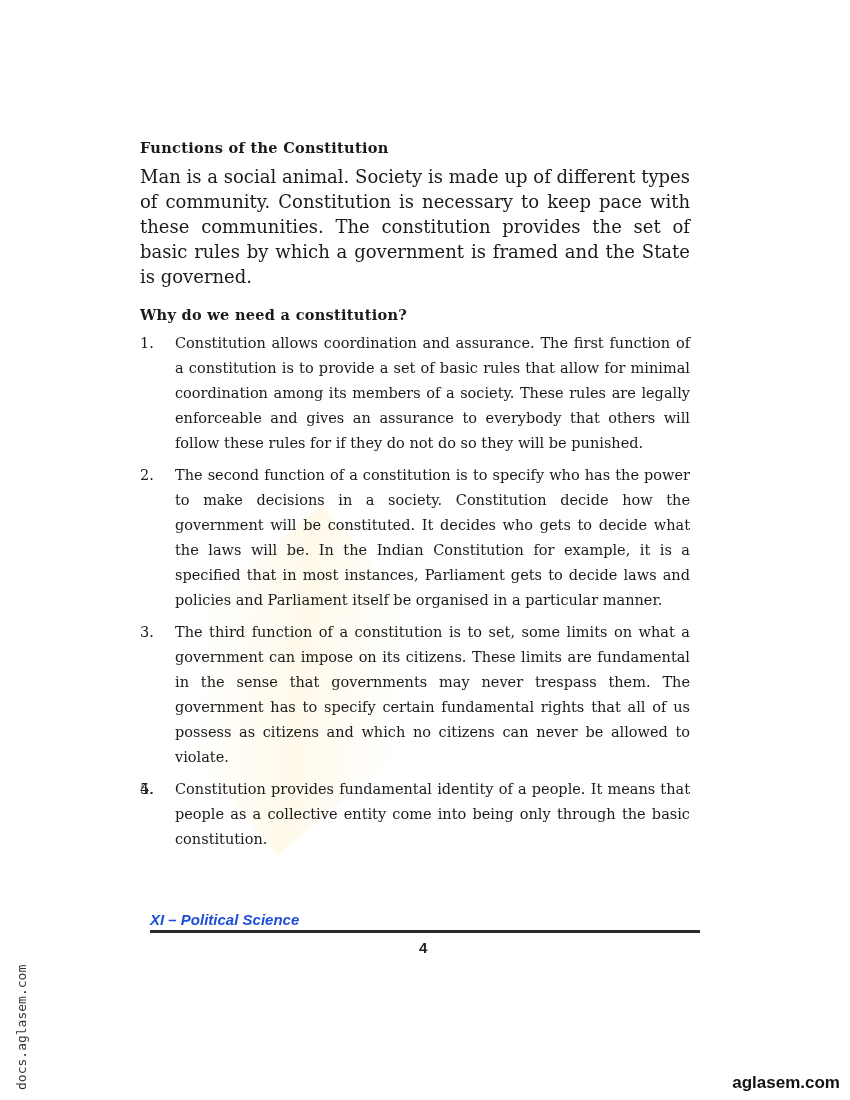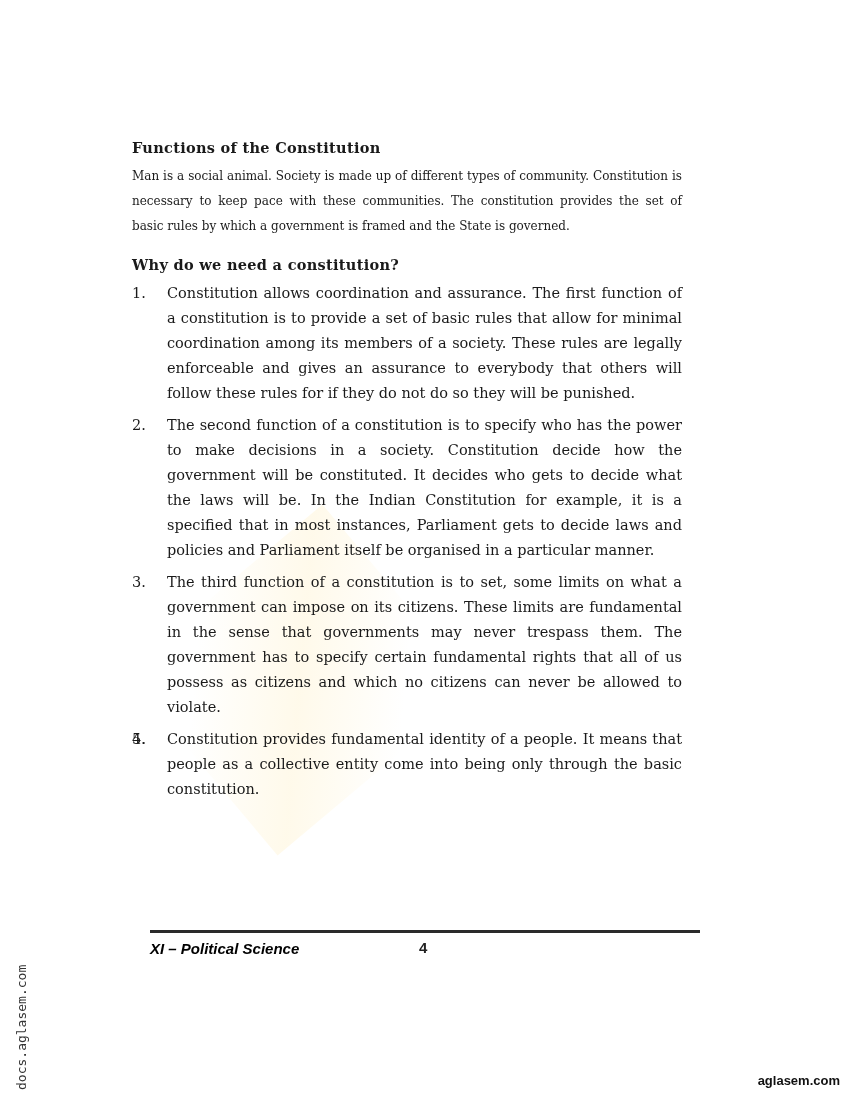--- a/index.html
+++ b/index.html
@@ -1,37 +1,37 @@
 <!DOCTYPE html>
 <html><head>
 <meta charset="utf-8">
 <style>
   html, body { margin: 0; padding: 0; background: #ffffff; }
   body { width: 850px; height: 1100px; position: relative; overflow: hidden;
          font-family: "DejaVu Serif", "Liberation Serif", serif; color: #1a1a1a; }
   .watermark { position: absolute; left: 170px; top: 560px; width: 260px; height: 240px;
                background: linear-gradient(135deg, rgba(255,220,120,0) 20%, rgba(255,225,140,0.18) 50%, rgba(255,220,120,0) 80%);
                transform: rotate(-40deg); pointer-events: none; }
-  .content { position: absolute; left: 132px; top: 138px; width: 550px; }
+  .content { position: absolute; left: 140px; top: 138px; width: 550px; }
   .heading { font-weight: bold; font-size: 14.5px; letter-spacing: 0.3px; margin: 0 0 6px 0; line-height: 20px; }
-  .para { font-size: 12px; line-height: 25px; text-align: justify; margin: 0; }
+  .para { font-size: 18px; line-height: 25px; text-align: justify; margin: 0; }
   .heading2 { margin-top: 16px; }
   ol.list { list-style: none; margin: 0; padding: 0; }
   ol.list li { position: relative; padding-left: 35px; font-size: 14.5px; line-height: 25px;
                text-align: justify; margin-bottom: 7px; }
   ol.list li .num { position: absolute; left: 0; top: 0; }
   .footer-rule { position: absolute; left: 150px; top: 930px; width: 550px; height: 3px; background: #2a2a2a; }
-  .footer-title { position: absolute; left: 150px; top: 940px; font-family: "Liberation Sans", sans-serif;
-                  font-style: italic; font-weight: bold; font-size: 15px; color: #000000; }
+  .footer-title { position: absolute; left: 150px; top: 911px; font-family: "Liberation Sans", sans-serif;
+                  font-style: italic; font-weight: bold; font-size: 15px; color: #1d4ed8; }
   .page-num { position: absolute; left: 419px; top: 939px; font-family: "Liberation Sans", sans-serif;
               font-weight: bold; font-size: 15px; color: #222; }
   .side-url { position: absolute; left: 14px; top: 1090px; transform: rotate(-90deg); transform-origin: left top;
               font-family: "DejaVu Sans Mono", "Liberation Mono", monospace; font-size: 13px; color: #333; white-space: nowrap; }
   .brand { position: absolute; right: 10px; top: 1073px; font-family: "Liberation Sans", sans-serif;
-           font-weight: bold; font-size: 13px; color: #111; }
+           font-weight: bold; font-size: 17px; color: #111; }
 </style>
 </head>
 <body>
 
 <div class="watermark"></div>
 
 <div class="content">
   <h3 class="heading">Functions of the Constitution</h3>
   <p class="para">Man is a social animal. Society is made up of different types of community. Constitution is necessary to keep pace with these communities. The constitution provides the set of basic rules by which a government is framed and the State is governed.</p>
 

